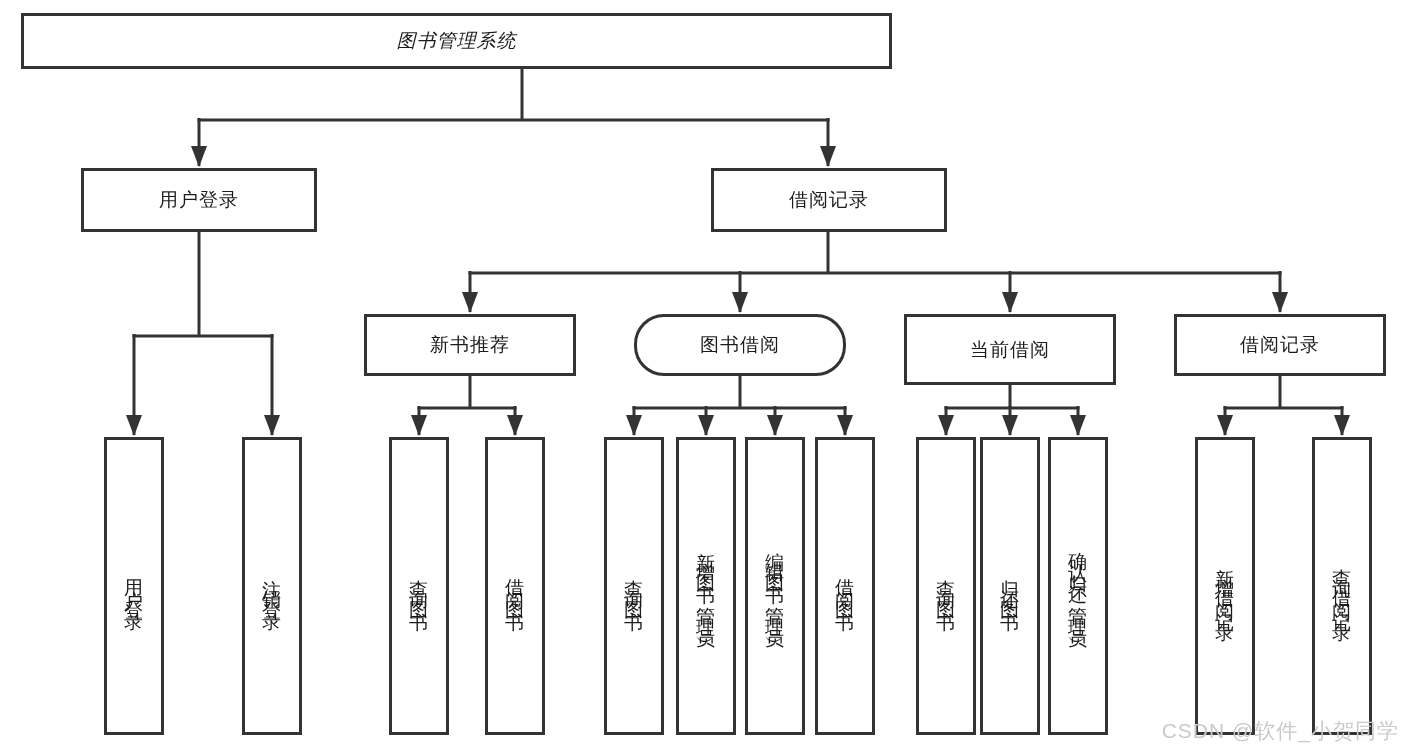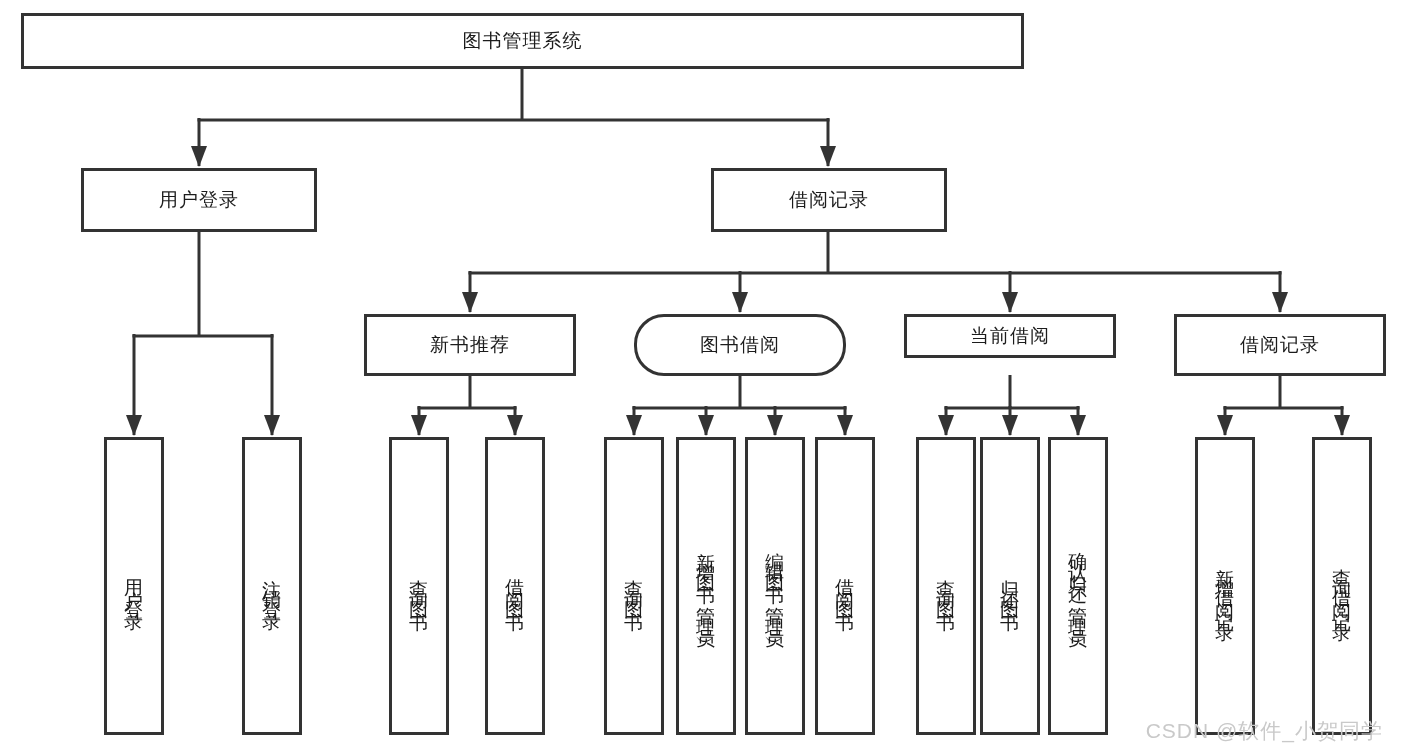--- a/index.html
+++ b/index.html
@@ -43,21 +43,21 @@
   }
   .leaf span {
     writing-mode: vertical-rl;
     text-orientation: mixed;
     letter-spacing: 11px;
     line-height: 1;
     font-size: 19px;
   }
   .watermark {
     position: absolute;
-    right: 22px;
+    right: 6px;
     bottom: 2px;
     z-index: 3;
     font-size: 21px;
     letter-spacing: 1px;
     color: var(--watermark);
   }
 </style>
 </head>
 <body>
 
@@ -118,38 +118,38 @@
     </g>
 
     <g>
       <line x1="1280" y1="375" x2="1280" y2="408"></line>
       <line x1="1223.5" y1="408" x2="1343.5" y2="408"></line>
       <line x1="1225" y1="406" x2="1225" y2="435" marker-end="url(#arrow)"></line>
       <line x1="1342" y1="406" x2="1342" y2="435" marker-end="url(#arrow)"></line>
     </g>
   </svg>
 
-  <div class="node" style="left:21px; top:13px; width:1003px; height:56px;">
+  <div class="node" style="left:21px; top:13px; width:871px; height:56px;font-style:italic;">
     <span>图书管理系统</span>
   </div>
 
   <div class="node" style="left:81px; top:168px; width:236px; height:64px;">
     <span>用户登录</span>
   </div>
   <div class="node" style="left:711px; top:168px; width:236px; height:64px;">
     <span>借阅记录</span>
   </div>
 
   <div class="node" style="left:364px; top:314px; width:212px; height:62px;justify-content:center;">
     <span>新书推荐</span>
   </div>
   <div class="node" style="left:634px; top:314px; width:212px; height:62px;border-radius:30px;">
     <span>图书借阅</span>
   </div>
-  <div class="node" style="left:904px; top:314px; width:212px; height:44px;">
+  <div class="node" style="left:904px; top:314px; width:212px; height:71px;">
     <span>当前借阅</span>
   </div>
   <div class="node" style="left:1174px; top:314px; width:212px; height:62px;">
     <span>借阅记录</span>
   </div>
 
   <div class="node leaf" style="left:104px; top:437px; width:60px; height:298px;">
     <span>用户登录</span>
   </div>
   <div class="node leaf" style="left:242px; top:437px; width:60px; height:298px;">

